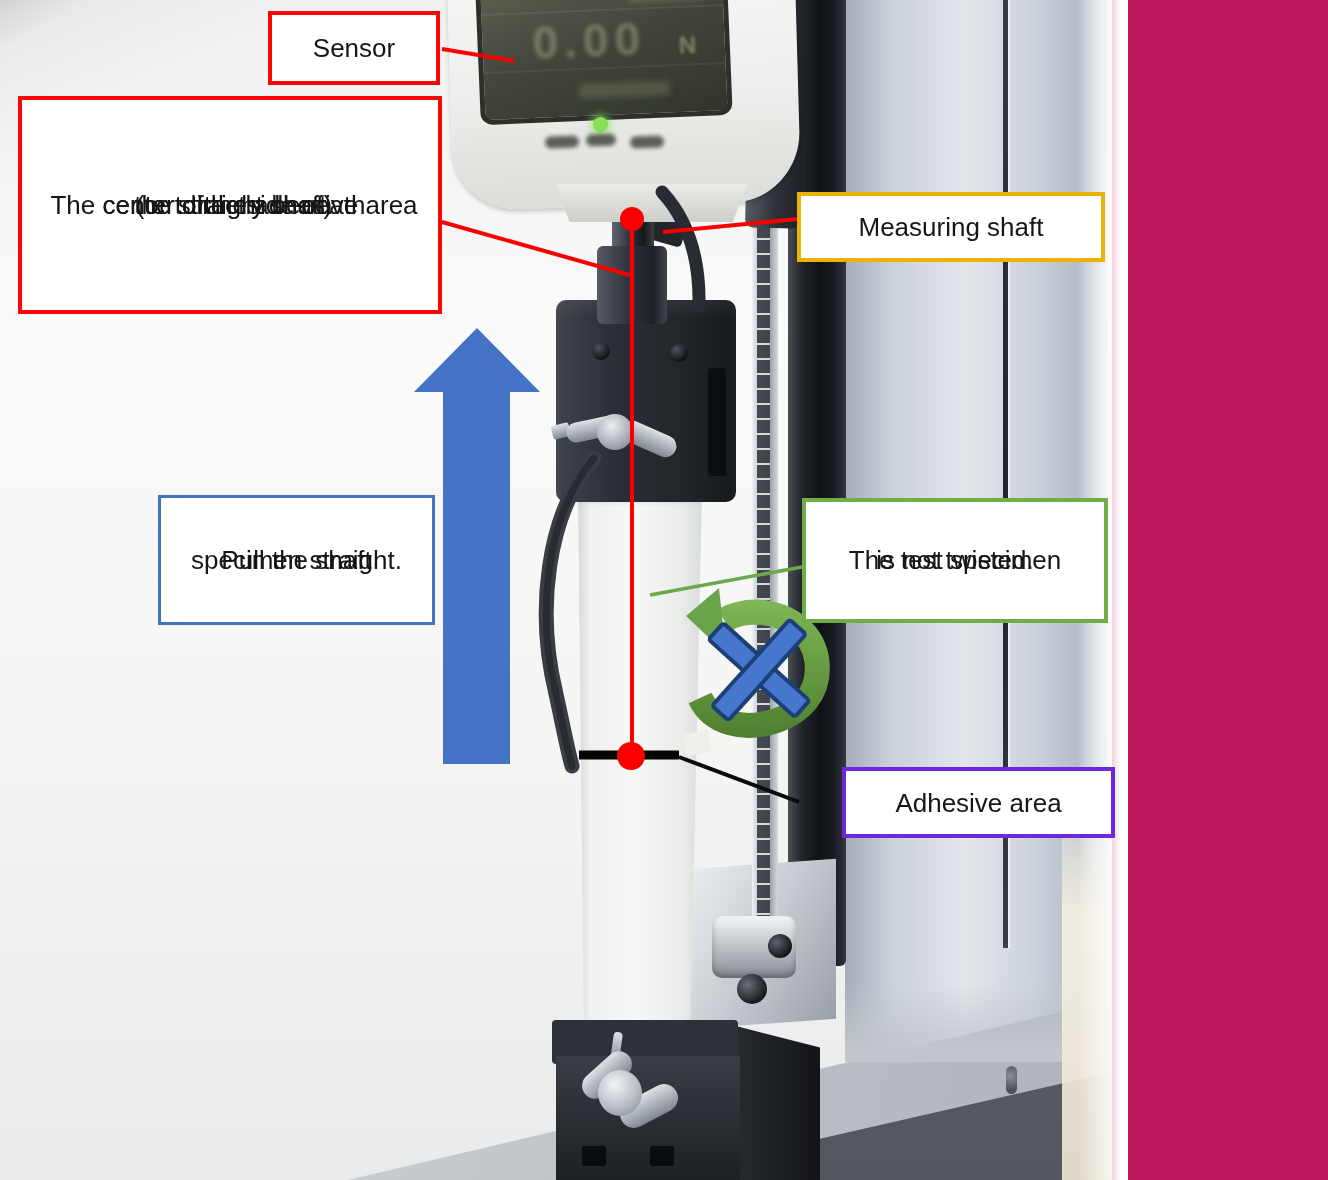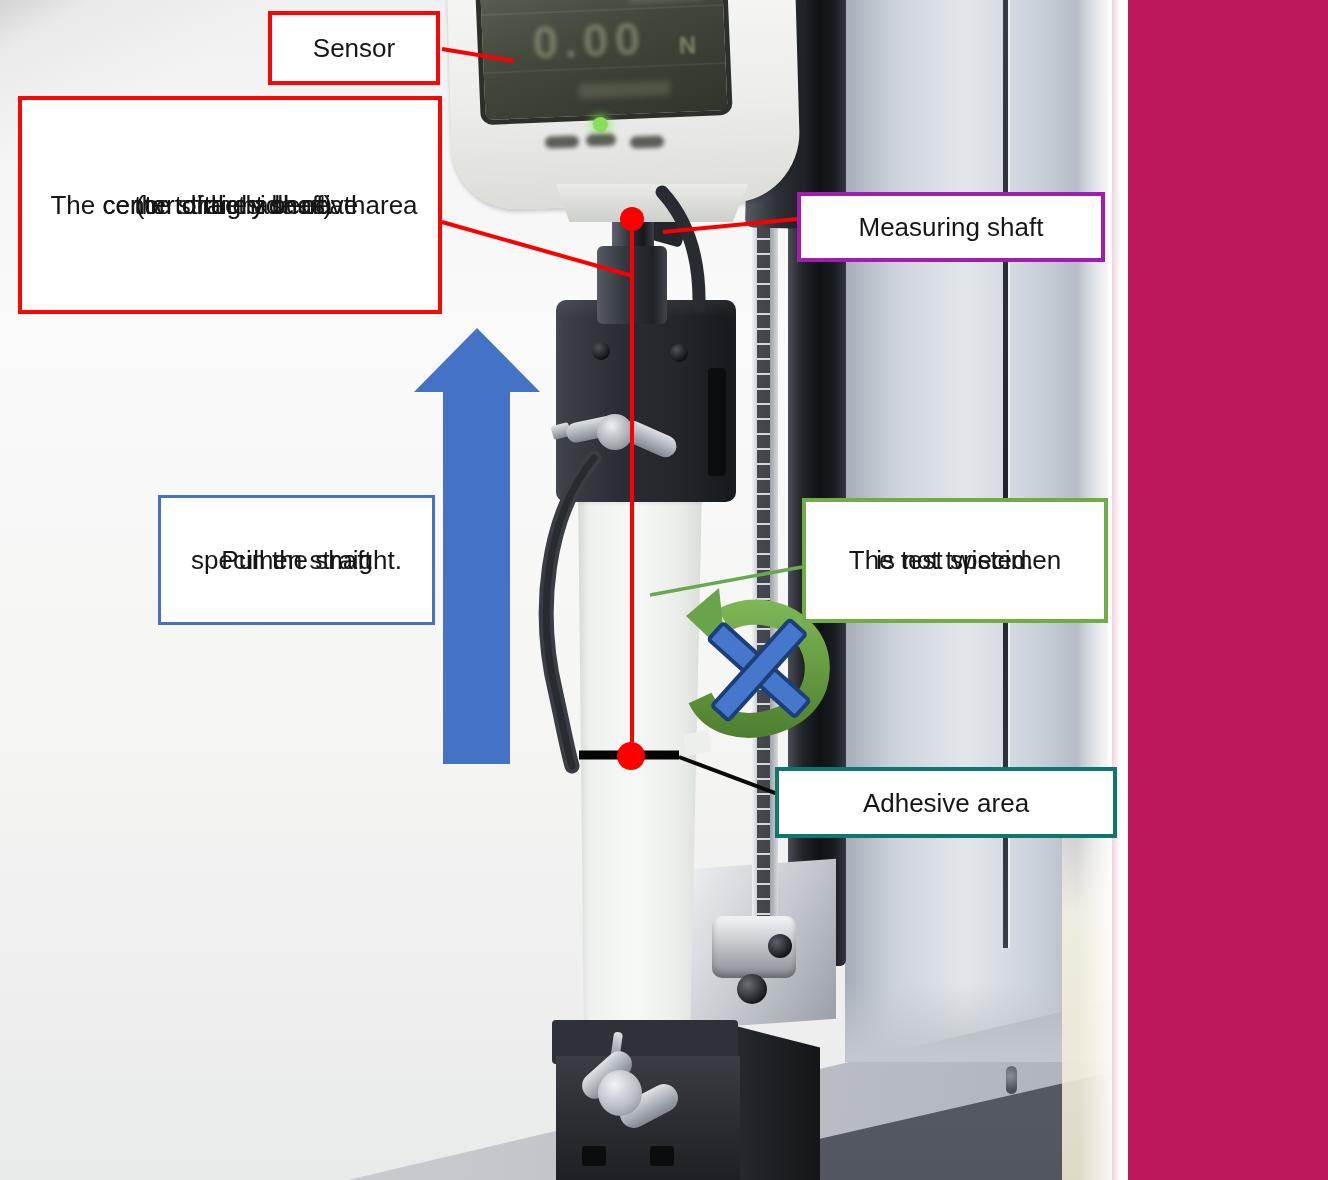--- a/index.html
+++ b/index.html
@@ -129,24 +129,24 @@
   .right-fade{left:1078px;top:0;width:50px;height:1180px;z-index:10;
     background:linear-gradient(90deg,rgba(255,255,255,0) 0%,#ffffff 85%);}
   svg.layer{left:0;top:0;z-index:20;pointer-events:none;}
   svg.cables{z-index:5;}
 
   
   .co{z-index:30;background:#ffffff;display:flex;flex-direction:column;justify-content:center;
     align-items:center;text-align:center;font-size:26px;line-height:48px;color:#161616;}
   .co-sensor{left:268px;top:11px;width:172px;height:74px;border:4px solid #fb0505;}
   .co-align{left:18px;top:96px;width:424px;height:218px;border:4px solid #fb0505;line-height:49px;padding-left:8px;}
-  .co-shaft{left:797px;top:192px;width:308px;height:70px;border:4px solid #a21caf;}
+  .co-shaft{left:797px;top:192px;width:308px;height:70px;border:4px solid #eab308;}
   .co-pull{left:158px;top:495px;width:277px;height:130px;border:3px solid #4472c4;line-height:47px;}
   .co-twist{left:802px;top:498px;width:306px;height:125px;border:4px solid #70ad47;line-height:47px;}
-  .co-adh{left:775px;top:767px;width:342px;height:71px;border:4px solid #0f766e;}
+  .co-adh{left:842px;top:767px;width:273px;height:71px;border:4px solid #6d28d9;}
 </style>
 </head>
 <body>
 
 <div id="stage">
 
   <div class="photo-bg"></div>
   <div class="corner-shade"></div>
 
   <div class="column"></div>

